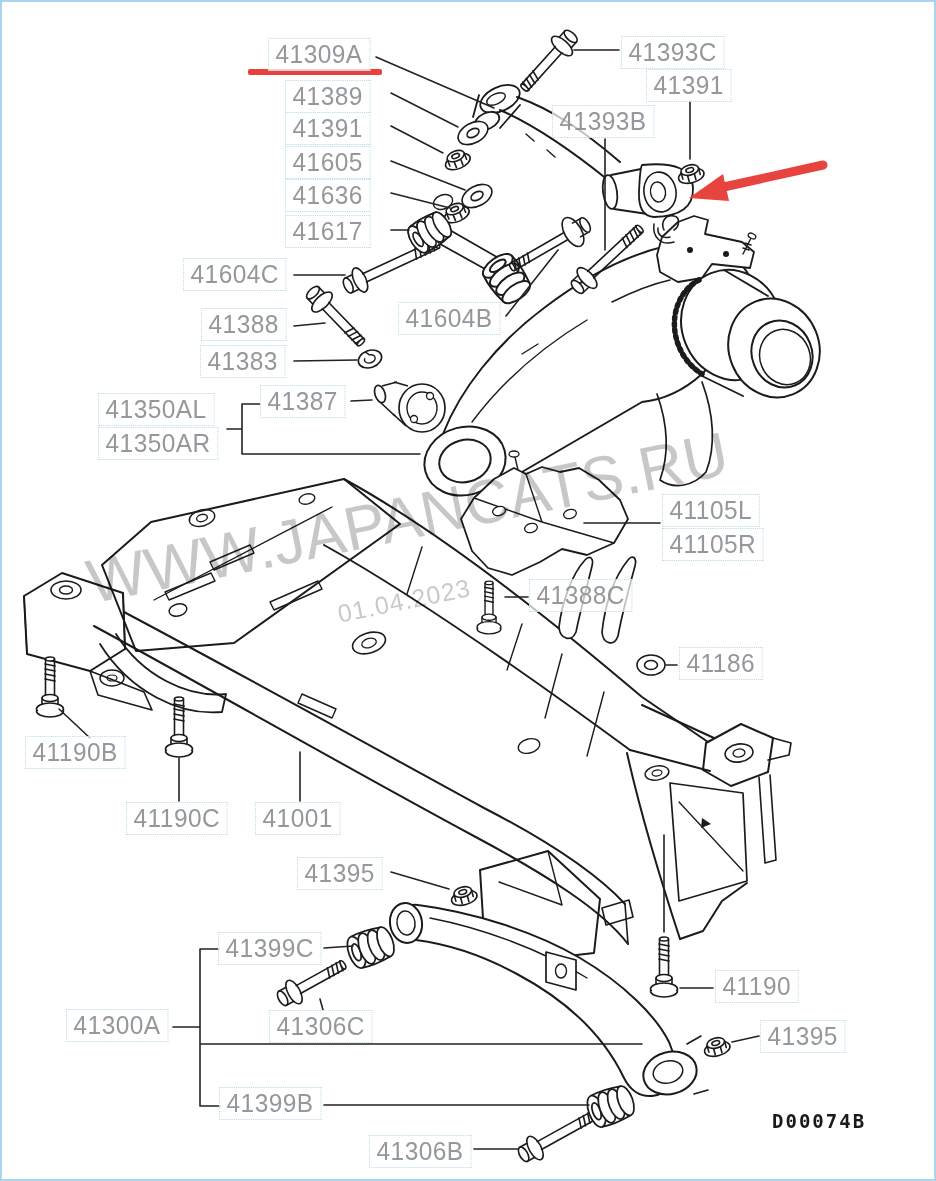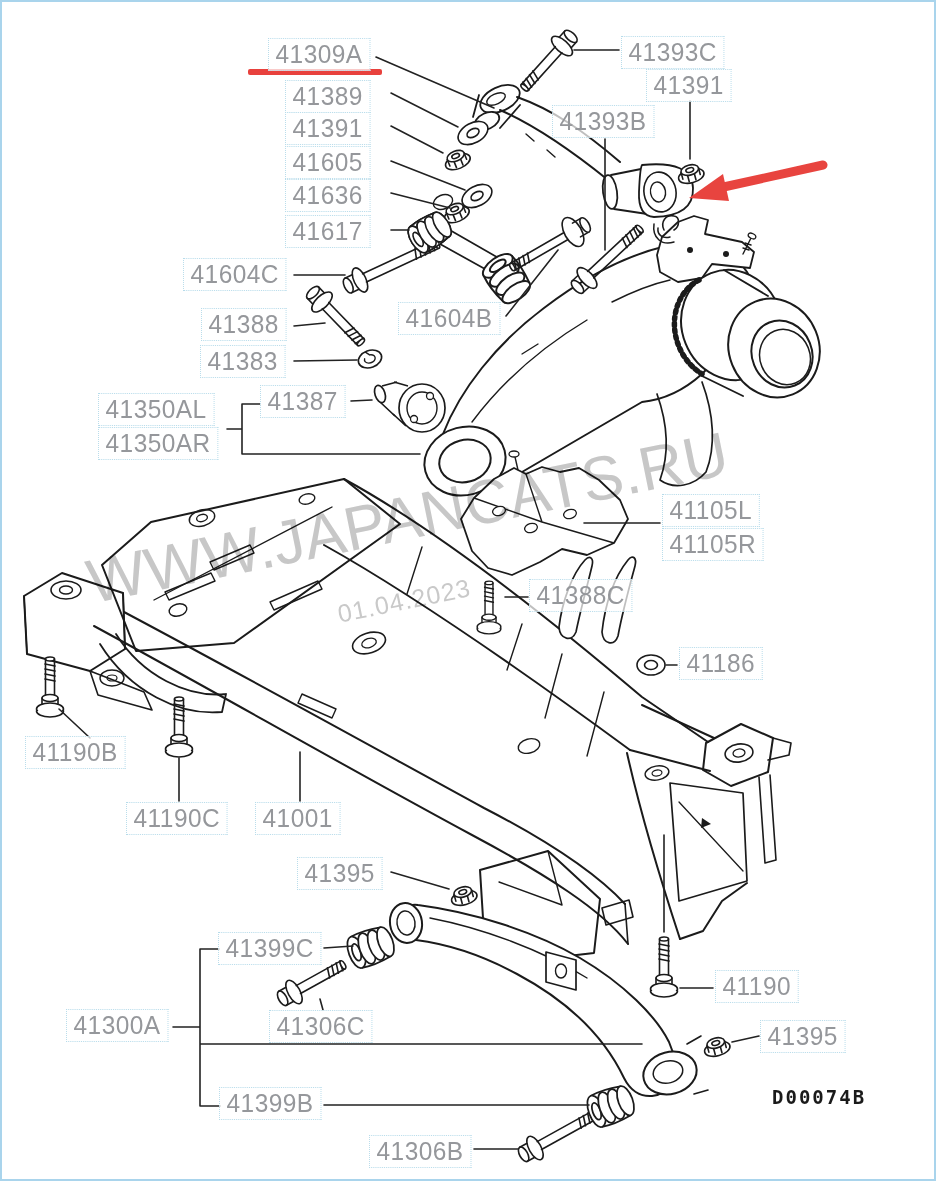--- a/index.html
+++ b/index.html
@@ -29,21 +29,21 @@
     mix-blend-mode:multiply; pointer-events:none;
   }
   .watermark-date{
     position:absolute; left:336px; top:598px;
     font:25px "Liberation Sans", sans-serif; color:#9c9c9c;
     opacity:0.55; letter-spacing:1px; white-space:nowrap;
     transform:rotate(-11.5deg); transform-origin:0 50%;
     mix-blend-mode:multiply; pointer-events:none;
   }
   .code{
-    position:absolute; left:770px; top:1084px;
+    position:absolute; left:770px; top:1108px;
     font:bold 19px "DejaVu Sans Mono", monospace;
     color:#1a1a1a; letter-spacing:2px;text-align:center;
   }
 </style>
 </head>
 <body>
 
 <div id="stage">
 
 <svg id="art" width="936" height="1181" viewBox="0 0 936 1181">

